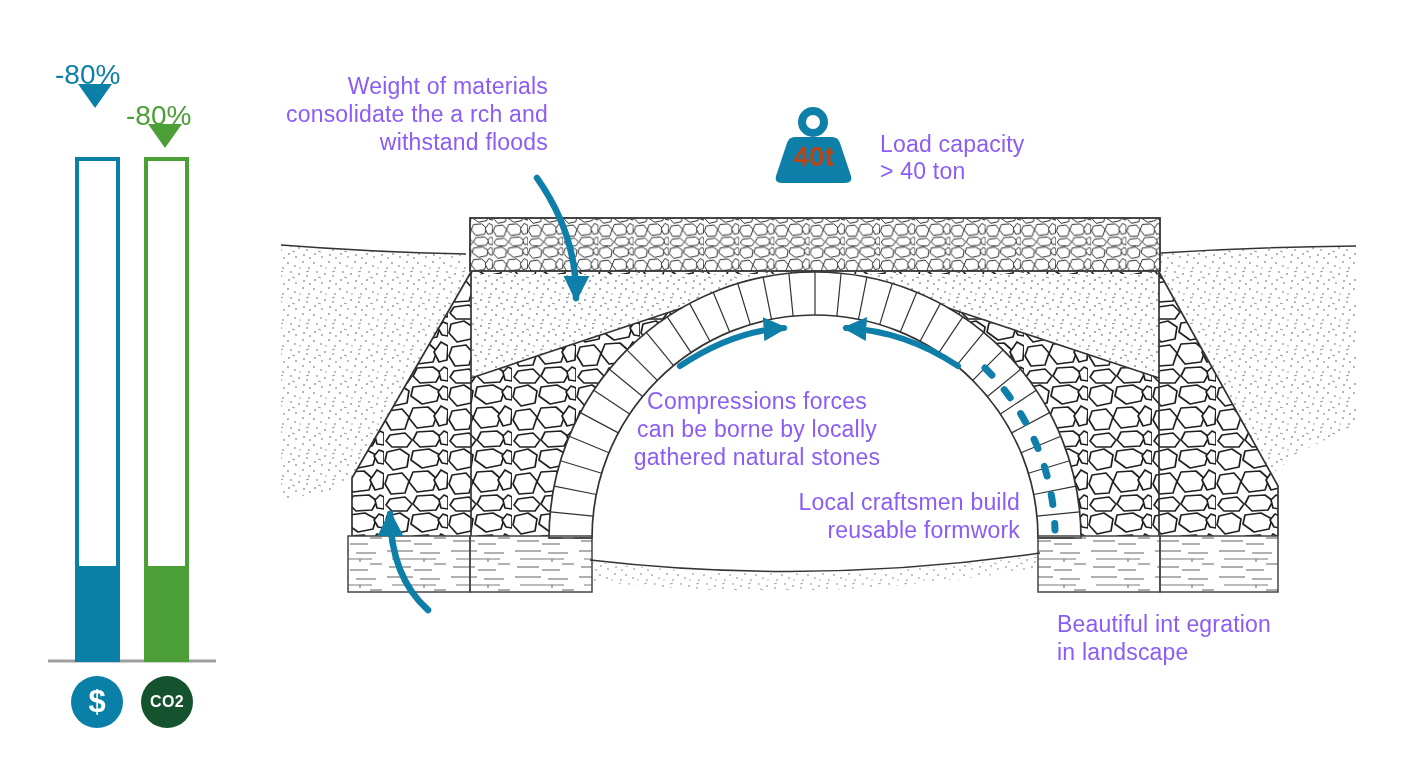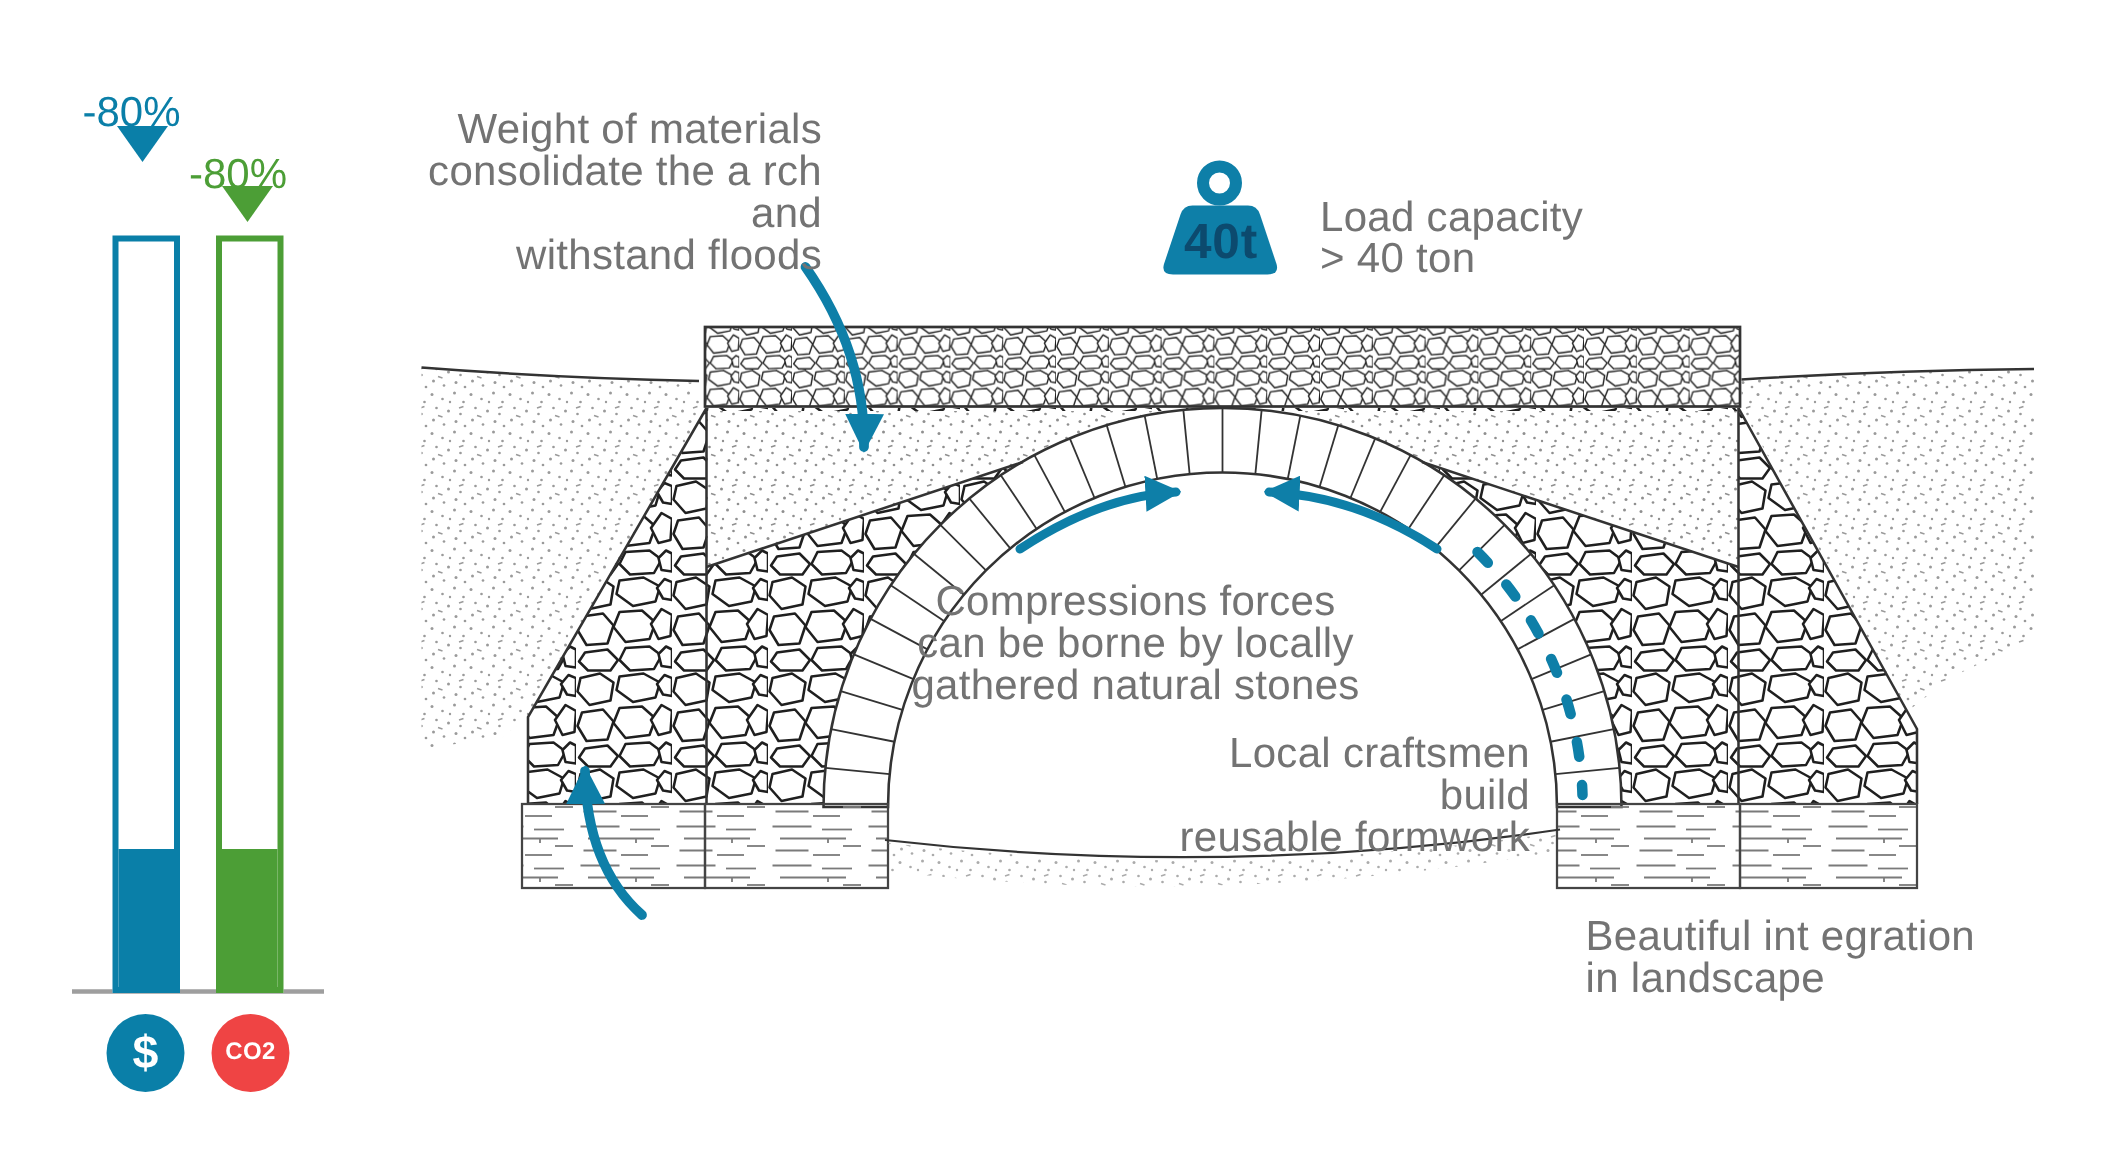--- a/index.html
+++ b/index.html
@@ -2,41 +2,41 @@
 <html><head>
 <meta charset="utf-8">
 <style>
   html,body{margin:0;padding:0;background:#ffffff;}
   .stage{
     position:relative;width:1408px;height:766px;background:#fff;overflow:hidden;
     font-family:"Liberation Sans","DejaVu Sans",sans-serif;
   }
   .scene{position:absolute;left:0;top:0;}
   .note{
-    position:absolute;color:#737373;font-size:28px;line-height:28px;
+    position:absolute;color:#8b5cf6;font-size:23px;line-height:28px;
     white-space:pre-line;letter-spacing:0.2px;
   }
   .reduction-label{position:absolute;font-size:28px;line-height:28px;margin-top:16px;}
   .reduction-label.blue{color:#0A7FA8;left:55px;top:45px;}
   .reduction-label.green{color:#4C9E36;left:126px;top:86px;}
   .bar{position:absolute;top:157px;width:45px;height:505px;background:#fff;box-sizing:border-box;}
   .bar.blue{left:75px;border:4px solid #0A7FA8;}
   .bar.green{left:144px;border:4px solid #4C9E36;}
   .bar-fill{position:absolute;left:0;right:0;bottom:0;}
   .bar.blue .bar-fill{background:#0A7FA8;}
   .bar.green .bar-fill{background:#4C9E36;}
   .unit-badge{
     position:absolute;top:676px;width:52px;height:52px;border-radius:50%;
     color:#fff;font-weight:bold;display:flex;align-items:center;justify-content:center;
   }
   .unit-badge.blue{left:71px;background:#0A7FA8;font-size:31px;}
-  .unit-badge.green{left:141px;background:#ef4444;font-size:16px;letter-spacing:0.3px;}
+  .unit-badge.green{left:141px;background:#14532d;font-size:16px;letter-spacing:0.3px;}
   .weight-badge{
     position:absolute;left:783px;top:142px;width:62px;text-align:center;
-    color:#0c4a6e;font-weight:bold;font-size:33px;letter-spacing:0.5px;
+    color:#c2410c;font-weight:bold;font-size:27px;letter-spacing:0.5px;
   }
   .ta-right{text-align:right;}
   .ta-center{text-align:center;}
 </style>
 </head>
 <body>
 
 <div class="stage">
 
   <svg class="scene" width="1408" height="766" viewBox="0 0 1408 766">

